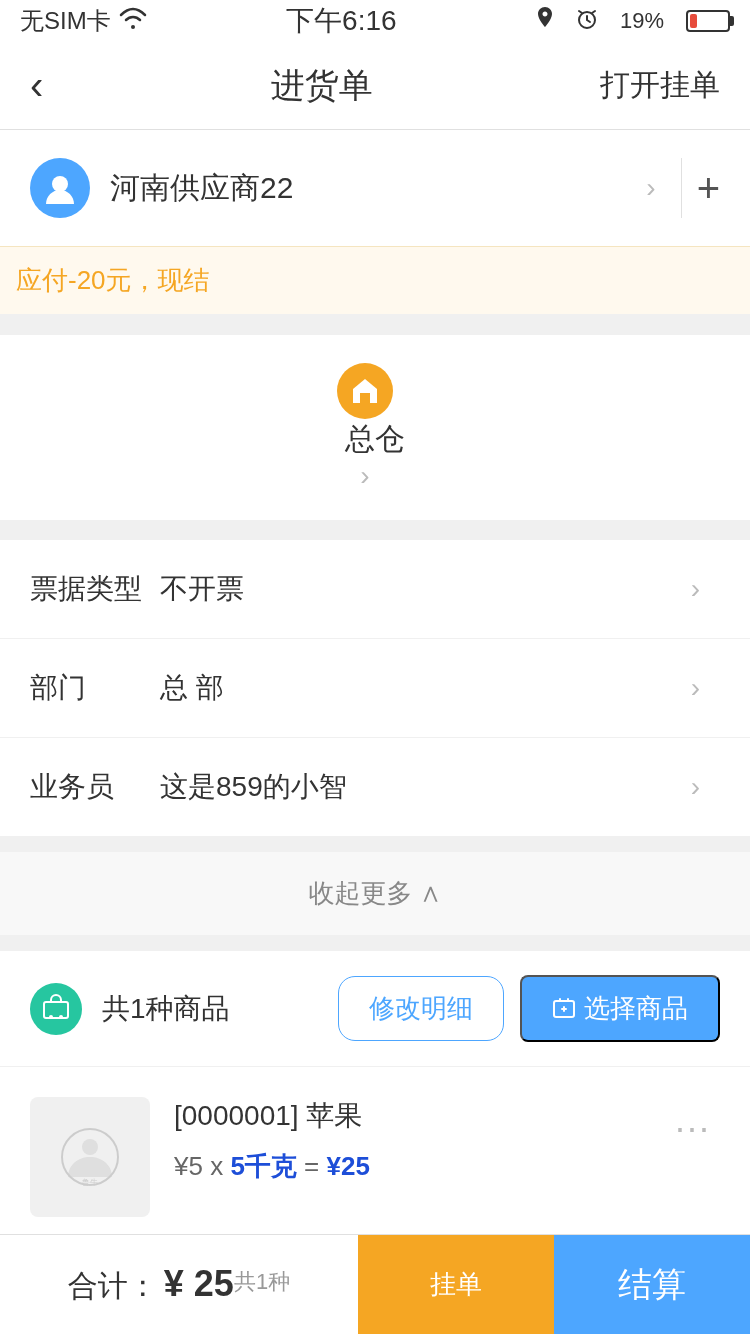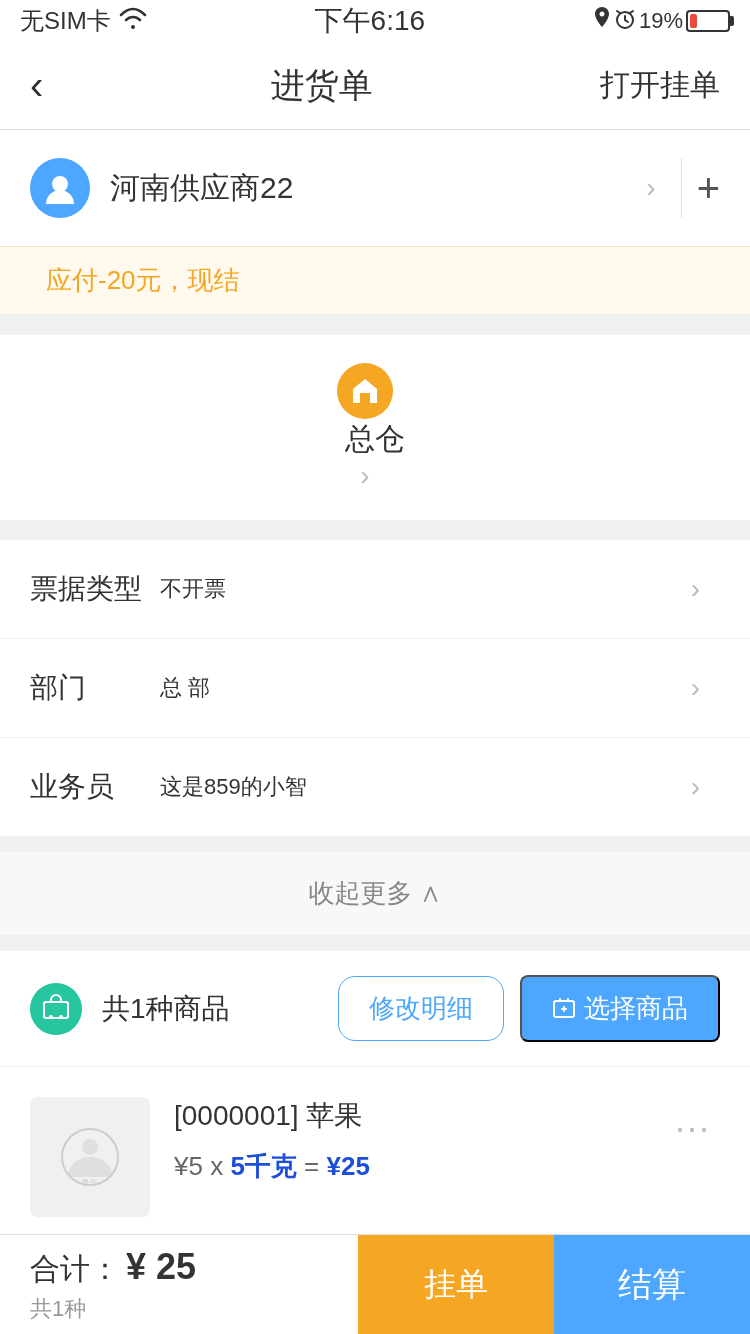--- a/index.html
+++ b/index.html
@@ -19,21 +19,21 @@
       background: #fff;
       display: flex;
       align-items: center;
       justify-content: space-between;
       padding: 0 20px;
       font-size: 24px;
       color: #333;
     }
     .status-bar-left { display: flex; align-items: center; gap: 8px; }
     .status-bar-center { font-size: 28px; font-weight: 500; }
-    .status-bar-right { display: flex; align-items: center; gap: 3px; font-size: 22px; }
+    .status-bar-right { display: flex; align-items: center; gap: 22px; font-size: 22px; }
     .battery-icon {
       width: 44px; height: 22px; border: 2px solid #333; border-radius: 4px; position: relative;
       display: inline-flex; align-items: center; padding: 2px;
     }
     .battery-icon::after {
       content: ''; position: absolute; right: -6px; top: 50%; transform: translateY(-50%);
       width: 4px; height: 10px; background: #333; border-radius: 0 2px 2px 0;
     }
     .battery-fill { height: 100%; width: 20%; background: #e74c3c; border-radius: 2px; }
 
@@ -73,21 +73,21 @@
       margin-right: 20px; flex-shrink: 0;
     }
     .supplier-avatar svg { width: 36px; height: 36px; fill: #fff; }
     .supplier-name { flex: 1; font-size: 30px; color: #333; }
     .chevron-right { color: #bbb; font-size: 28px; margin-right: 20px; }
     .add-btn { font-size: 40px; color: #555; margin-left: 10px; cursor: pointer; }
 
     
     .info-banner {
       background: #fff9ee;
-      padding: 16px 46px;
+      padding: 16px 16px;
       font-size: 26px;
       color: #f5a623;
       border-top: 1px solid #f5e5c0;
     }
 
     
     .warehouse-row {
       display: flex;
       align-items: center;
       padding: 28px 30px;
@@ -107,21 +107,21 @@
     .form-section { background: #fff; margin-bottom: 16px; }
     .form-row {
       display: flex;
       align-items: center;
       padding: 30px 30px;
       border-bottom: 1px solid #f0f0f0;
       background: #fff;
     }
     .form-row:last-child { border-bottom: none; }
     .form-label { font-size: 28px; color: #333; width: 130px; flex-shrink: 0; }
-    .form-value { flex: 1; font-size: 22px; color: #333; }
+    .form-value { flex: 1; font-size: 28px; color: #333; }
     .form-placeholder { color: #c0c0c0; }
 
     
     .collapse-row {
       background: #f8f8f8;
       padding: 24px 30px;
       text-align: center;
       font-size: 26px;
       color: #888;
       margin-bottom: 16px;
@@ -185,30 +185,30 @@
       height: 100px;
       display: flex;
       align-items: center;
       background: #fff;
       border-top: 1px solid #e0e0e0;
     }
     .bottom-total {
       flex: 1;
       padding: 0 30px;
       display: flex;
-      flex-direction: column;
+      flex-direction: row;
       justify-content: center;
     }
     .bottom-total-main { font-size: 30px; color: #333; display: flex; align-items: baseline; gap: 6px; }
     .bottom-total-main .amount { font-size: 36px; font-weight: 600; color: #333; }
     .bottom-total-sub { font-size: 22px; color: #999; margin-top: 4px; }
     .bottom-btn-hold {
       width: 196px; height: 100%; background: #f5a623;
       display: flex; align-items: center; justify-content: center;
-      font-size: 32px; color: #fff; cursor: pointer;
+      font-size: 26px; color: #fff; cursor: pointer;
     }
     .bottom-btn-settle {
       width: 196px; height: 100%; background: #4da6ff;
       display: flex; align-items: center; justify-content: center;
       font-size: 34px; color: #fff; cursor: pointer;
     }
 
     
     .divider-vertical {
       width: 1px; height: 60px; background: #e0e0e0; margin: 0 5px;

